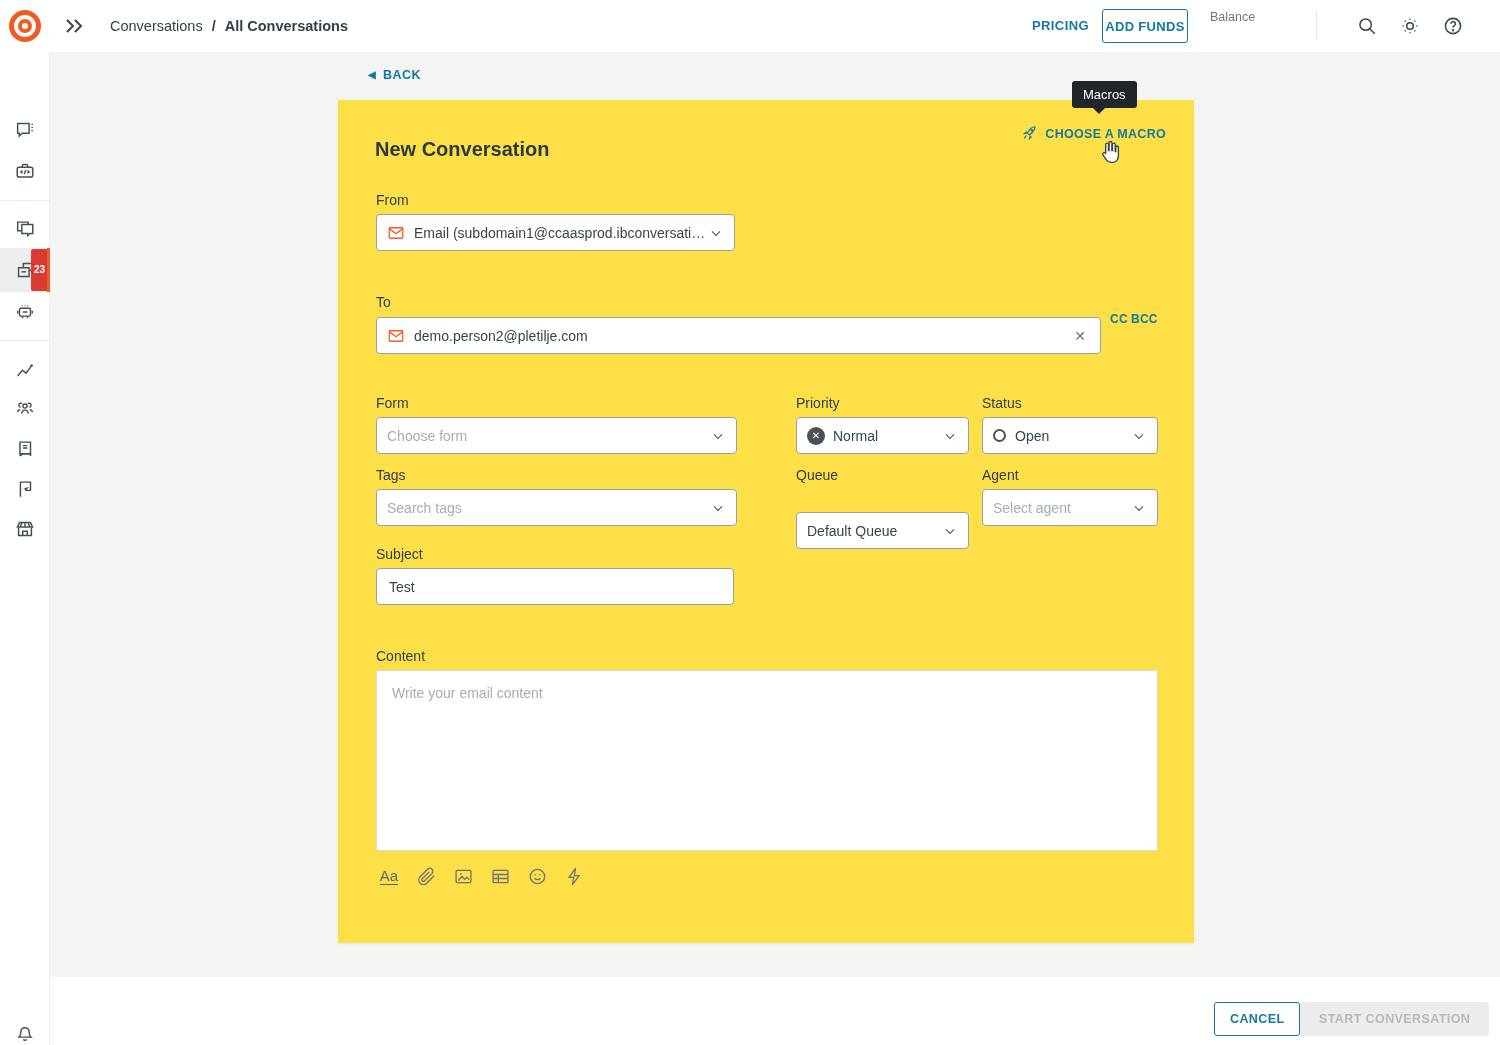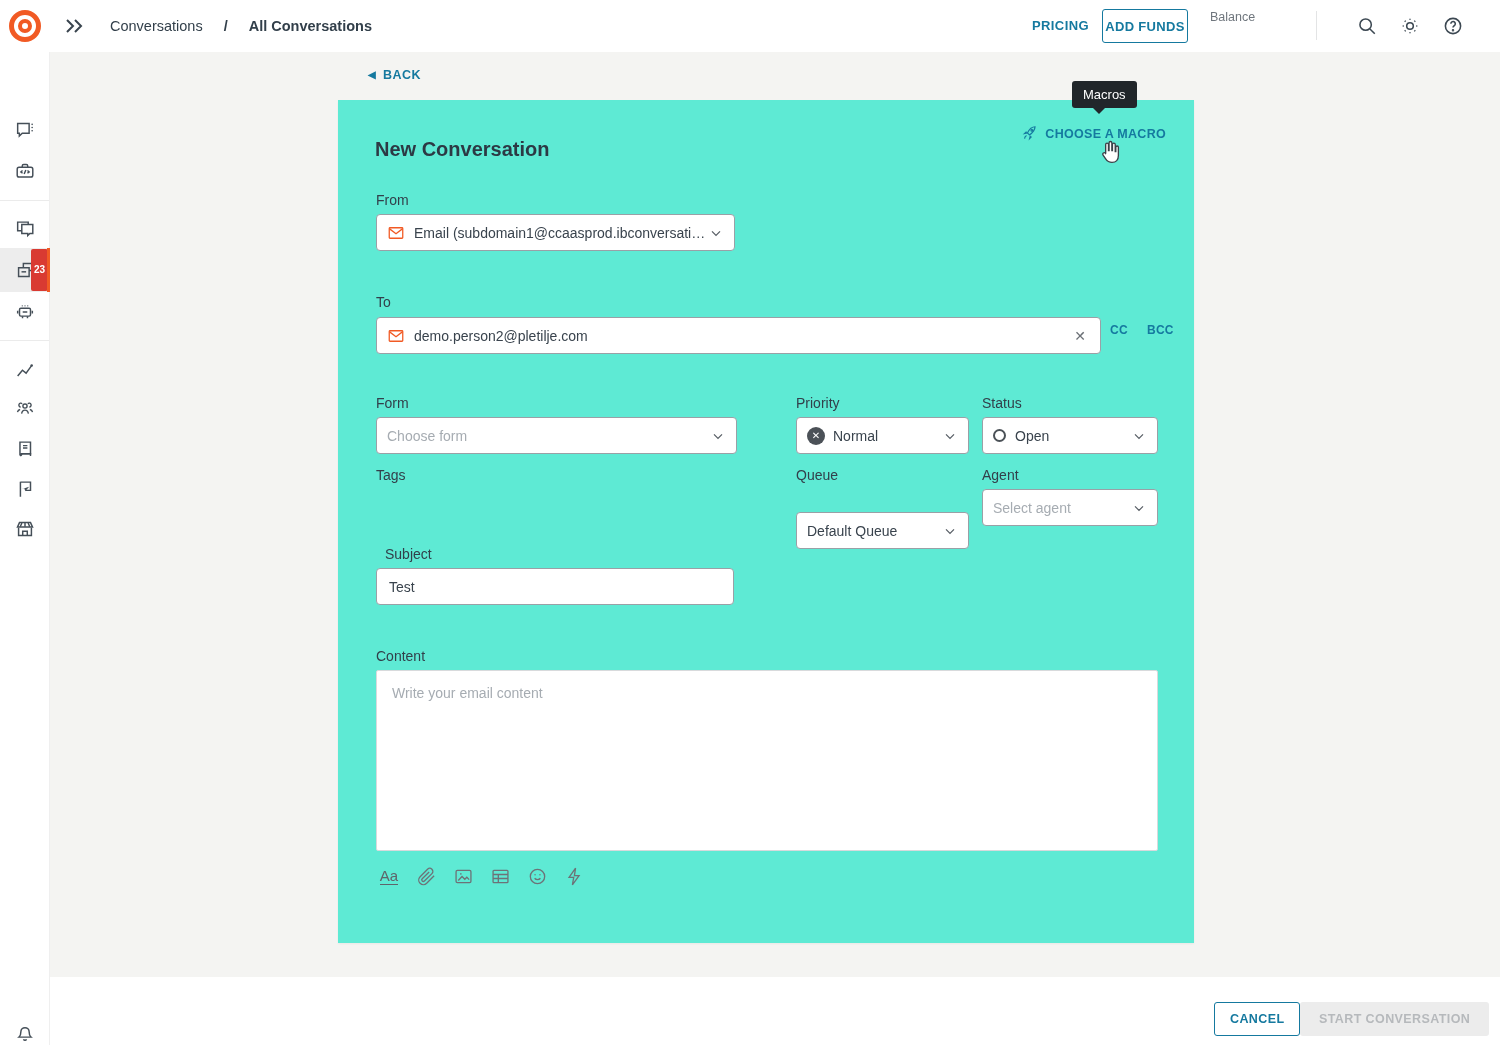--- a/index.html
+++ b/index.html
@@ -9,21 +9,21 @@
   }
   *{box-sizing:border-box;margin:0;padding:0;font-family:"Liberation Sans",sans-serif;}
   body{width:1500px;height:1045px;position:relative;background:#fff;overflow:hidden;color:var(--dark-text);}
   svg{display:block}
 
   
   .topbar{position:absolute;left:0;top:0;width:1500px;height:52px;background:#fff;z-index:8;}
   .logo{position:absolute;left:9px;top:10px;width:32px;height:32px;border-radius:50%;border:5px solid var(--orange);display:flex;align-items:center;justify-content:center;cursor:pointer;}
   .logo-dot{width:14px;height:14px;border-radius:50%;border:4px solid var(--orange);}
   .expand-btn{position:absolute;left:62px;top:14px;width:24px;height:24px;background:none;border:none;color:#39444e;cursor:pointer;}
-  .breadcrumb{position:absolute;left:110px;top:0;height:52px;display:flex;align-items:center;gap:21px;font-size:14.5px;color:#323f4a;}
+  .breadcrumb{position:absolute;left:110px;top:0;height:52px;display:flex;align-items:center;gap:9px;font-size:14.5px;color:#323f4a;}
   .breadcrumb b{font-weight:700;}
   .pricing-link{position:absolute;left:1032px;top:18px;font-size:13px;font-weight:700;letter-spacing:.4px;color:var(--accent);text-decoration:none;cursor:pointer;}
   .add-funds{position:absolute;left:1102px;top:9px;width:86px;height:34px;background:#fff;border:1px solid var(--accent);border-radius:3px;color:var(--accent);font-size:13px;font-weight:700;letter-spacing:.3px;cursor:pointer;}
   .balance{position:absolute;left:1210px;top:10px;font-size:12.5px;color:#6f767d;}
   .vdiv{position:absolute;left:1316px;top:11px;width:1px;height:29px;background:#e3e4e5;}
   .top-icon{position:absolute;top:15px;width:22px;height:22px;background:none;border:none;color:#3c4852;cursor:pointer;padding:0;}
   .ti-search{left:1356px}.ti-bright{left:1399px}.ti-help{left:1442px}
 
   
   .sidebar{position:absolute;left:0;top:52px;width:50px;bottom:0;background:#fff;border-right:1px solid #efefef;z-index:7;}
@@ -31,39 +31,39 @@
   .side-item svg{width:22px;height:22px;}
   .side-item.active{height:44px;background:#ededed;}
   .side-item.active::after{content:"";position:absolute;right:0;top:0;bottom:0;width:3px;background:var(--orange);}
   .side-div{position:absolute;left:0;width:49px;height:1px;background:#ebebeb;}
   .badge{position:absolute;top:1px;right:2px;background:var(--badge-red);color:#fff;font-size:10px;font-weight:700;line-height:1;padding:16px 3px;border-radius:2px;}
 
   
   .content{position:absolute;left:50px;top:52px;width:1450px;height:925px;background:var(--content-bg);}
   .back-link{position:absolute;left:318px;top:16px;display:flex;align-items:center;gap:7px;color:var(--accent);font-size:12.5px;font-weight:700;letter-spacing:.4px;text-decoration:none;cursor:pointer;}
   .back-arrow{font-size:10px;line-height:1;}
-  .card{position:absolute;left:288px;top:48px;width:856px;height:843px;background:#5eead4;box-shadow:0 1px 2px rgba(0,0,0,.05);}
+  .card{position:absolute;left:288px;top:48px;width:856px;height:843px;background:#fde047;box-shadow:0 1px 2px rgba(0,0,0,.05);}
 
   .tooltip{position:absolute;left:734px;top:-19px;background:var(--tooltip-bg);color:#fff;font-size:13px;padding:6px 11px;border-radius:3px;z-index:6;}
   .tooltip::after{content:"";position:absolute;left:20px;bottom:-6px;border-left:7px solid transparent;border-right:7px solid transparent;border-top:7px solid var(--tooltip-bg);}
   .choose-macro{position:absolute;right:28px;top:25px;display:flex;align-items:center;gap:7px;color:var(--accent);font-size:12.5px;font-weight:700;letter-spacing:.3px;text-decoration:none;cursor:pointer;}
   .choose-macro svg{width:17px;height:17px;}
   .hand-cursor{position:absolute;left:758px;top:39px;width:27px;height:27px;z-index:6;}
 
   .page-title{position:absolute;left:37px;top:38px;font-size:20px;font-weight:700;color:#2c3944;}
 
   .f-label{position:absolute;font-size:14px;font-weight:400;color:#32404b;}
   .field{position:absolute;height:37px;background:#fff;border:1px solid var(--field-border);border-radius:4px;display:flex;align-items:center;padding:0 10px;font-size:14px;color:#39434d;cursor:pointer;}
   .field .chev{margin-left:auto;width:16px;height:16px;color:#555c63;flex:none;}
   .field .mail-ic{width:18px;height:18px;color:var(--orange);margin-right:9px;flex:none;}
   .ellip{white-space:nowrap;overflow:hidden;text-overflow:ellipsis;}
   .ph{color:var(--placeholder);}
   .text-input{position:absolute;height:37px;border:1px solid var(--field-border);border-radius:4px;font-size:14px;color:#39434d;padding:0 12px;outline:none;}
   .clear-x{position:absolute;right:8px;top:8px;width:20px;height:20px;background:none;border:none;color:#6b7076;font-size:14px;cursor:pointer;}
-  .ccbcc{position:absolute;left:772px;top:223px;display:flex;gap:19px;font-size:12px;font-weight:700;letter-spacing:.3px;}
+  .ccbcc{position:absolute;left:772px;top:212px;display:flex;gap:3px;font-size:12px;font-weight:700;letter-spacing:.3px;}
   .ccbcc a{color:var(--accent);text-decoration:none;cursor:pointer;}
 
   .prio-ic{width:18px;height:18px;border-radius:50%;background:#4b5157;color:#fff;font-size:10px;display:flex;align-items:center;justify-content:center;margin-right:8px;flex:none;}
   .stat-ic{width:13px;height:13px;border-radius:50%;border:2px solid #4b5157;margin-right:9px;flex:none;}
 
   .content-box{position:absolute;left:38px;top:570px;width:782px;height:181px;border:1px solid #d8dadc;border-radius:2px;background:#fff;padding:14px 15px;font-size:14px;cursor:text;}
   .toolbar{position:absolute;left:40px;top:764px;display:flex;align-items:center;gap:15px;color:#6d7277;}
   .toolbar button{background:none;border:none;color:#6d7277;cursor:pointer;padding:0;width:22px;height:24px;display:flex;align-items:center;justify-content:center;}
   .aa{font-size:15px;color:#5f646a;border-bottom:1.5px solid #5f646a;line-height:1.15;}
   .toolbar svg{width:21px;height:21px;}
@@ -267,38 +267,44 @@
     <label class="f-label" style="left:644px;top:295px">Status</label>
     <div class="field" style="left:644px;top:317px;width:176px">
       <span class="stat-ic"></span>
       <span>Open</span>
       <svg class="chev" viewBox="0 0 24 24" fill="none" stroke="currentColor" stroke-width="1.8">
           <path d="M6 9.5l6 6 6-6"></path>
         </svg>
     </div>
 
     <label class="f-label" style="left:38px;top:367px">Tags</label>
+    <div class="field" style="left:38px;top:389px;width:361px">
+      <span class="ph">Search tags</span>
+      <svg class="chev" viewBox="0 0 24 24" fill="none" stroke="currentColor" stroke-width="1.8">
+          <path d="M6 9.5l6 6 6-6"></path>
+        </svg>
+    </div>
 
     <label class="f-label" style="left:458px;top:367px">Queue</label>
     <div class="field" style="left:458px;top:412px;width:173px">
       <span>Default Queue</span>
       <svg class="chev" viewBox="0 0 24 24" fill="none" stroke="currentColor" stroke-width="1.8">
           <path d="M6 9.5l6 6 6-6"></path>
         </svg>
     </div>
 
     <label class="f-label" style="left:644px;top:367px">Agent</label>
     <div class="field" style="left:644px;top:389px;width:176px">
       <span class="ph">Select agent</span>
       <svg class="chev" viewBox="0 0 24 24" fill="none" stroke="currentColor" stroke-width="1.8">
           <path d="M6 9.5l6 6 6-6"></path>
         </svg>
     </div>
 
-    <label class="f-label" style="left:47px;top:446px">Subject</label>
+    <label class="f-label" style="left:38px;top:446px">Subject</label>
     <input class="text-input" style="left: 38px; top: 468px; width: 358px;" value="Test">
 
     <label class="f-label" style="left:38px;top:548px">Content</label>
     <div class="content-box">
       <span class="ph">Write your email content</span>
     </div>
 
     <div class="toolbar">
       <button>
           <span class="aa">Aa</span>

